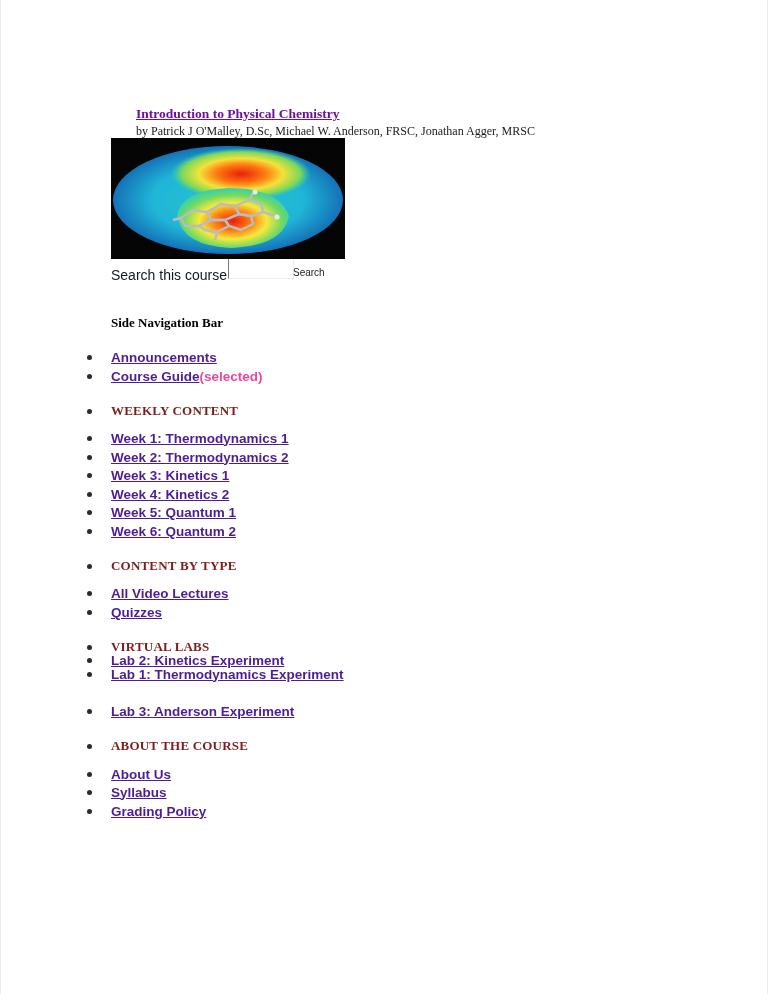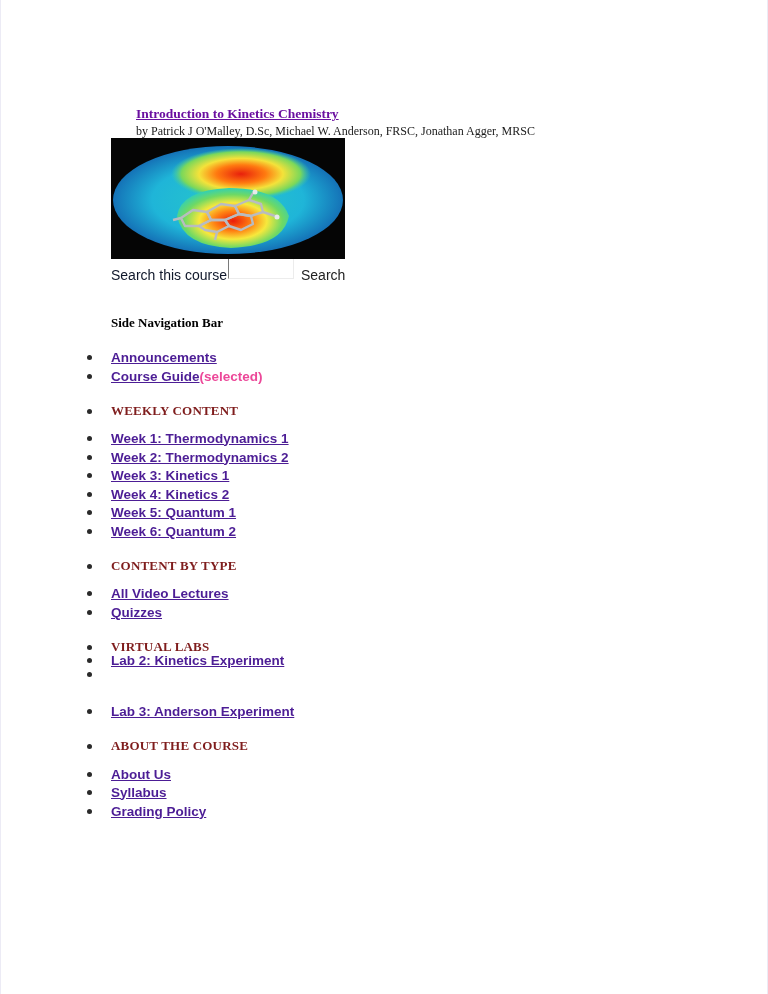--- a/index.html
+++ b/index.html
@@ -57,23 +57,23 @@
       border: none;
       border-left: 1.5px solid #7a7a7a;
       border-bottom: 1px solid #ececec;
       border-right: 1px solid #ececec;
       background: #fff;
       padding: 0; margin: 0;
       outline: none;
       box-sizing: border-box;
     }
     .search-button {
-      left: 300px; top: 267px;
-      font-family: "Liberation Sans", sans-serif;
-      font-size: 14px;
+      left: 292px; top: 267px;
+      font-family: "Liberation Sans", sans-serif;
+      font-size: 10px;
       color: #222;
       background: none;
       border: none;
       padding: 0;
       cursor: pointer;
     }
 
     .nav-heading {
       left: 110px; top: 315px;
       font-family: "Liberation Serif", serif;
@@ -117,21 +117,21 @@
       font-family: "Liberation Serif", serif;
       font-weight: bold;
       font-size: 13px;
       color: #7f1d1d;
       letter-spacing: 0.2px;
     }
   </style>
 </head>
 <body>
 
-<a class="abs course-title">Introduction to Kinetics Chemistry</a>
+<a class="abs course-title">Introduction to Physical Chemistry</a>
 <div class="abs course-authors">by Patrick J O'Malley, D.Sc, Michael W. Anderson, FRSC, Jonathan Agger, MRSC</div>
 
 <div class="abs hero" title="Electrostatic potential surface of an aromatic molecule (red/yellow/green/blue density map)">
   <svg width="234" height="121" viewBox="0 0 234 121" xmlns="http://www.w3.org/2000/svg">
     <defs>
       <radialGradient id="outer" cx="50%" cy="50%" r="55%">
         <stop offset="0%" stop-color="#27c7c9"></stop>
         <stop offset="60%" stop-color="#1fb5d8"></stop>
         <stop offset="90%" stop-color="#1574b8"></stop>
         <stop offset="100%" stop-color="#0d4f8f"></stop>
@@ -228,20 +228,21 @@
   <span class="bullet"></span>
   <a class="nav-link">Quizzes</a>
 </div>
 
 <div class="nav-row" style="top:638px">
   <span class="bullet"></span>
   <span class="section-label">VIRTUAL LABS</span>
 </div>
 <div class="nav-row" style="top:665px">
   <span class="bullet"></span>
+  <a class="nav-link">Lab 1: Thermodynamics Experiment</a>
 </div>
 <div class="nav-row" style="top:651px">
   <span class="bullet"></span>
   <a class="nav-link">Lab 2: Kinetics Experiment</a>
 </div>
 <div class="nav-row" style="top:702px">
   <span class="bullet"></span>
   <a class="nav-link">Lab 3: Anderson Experiment</a>
 </div>
 

